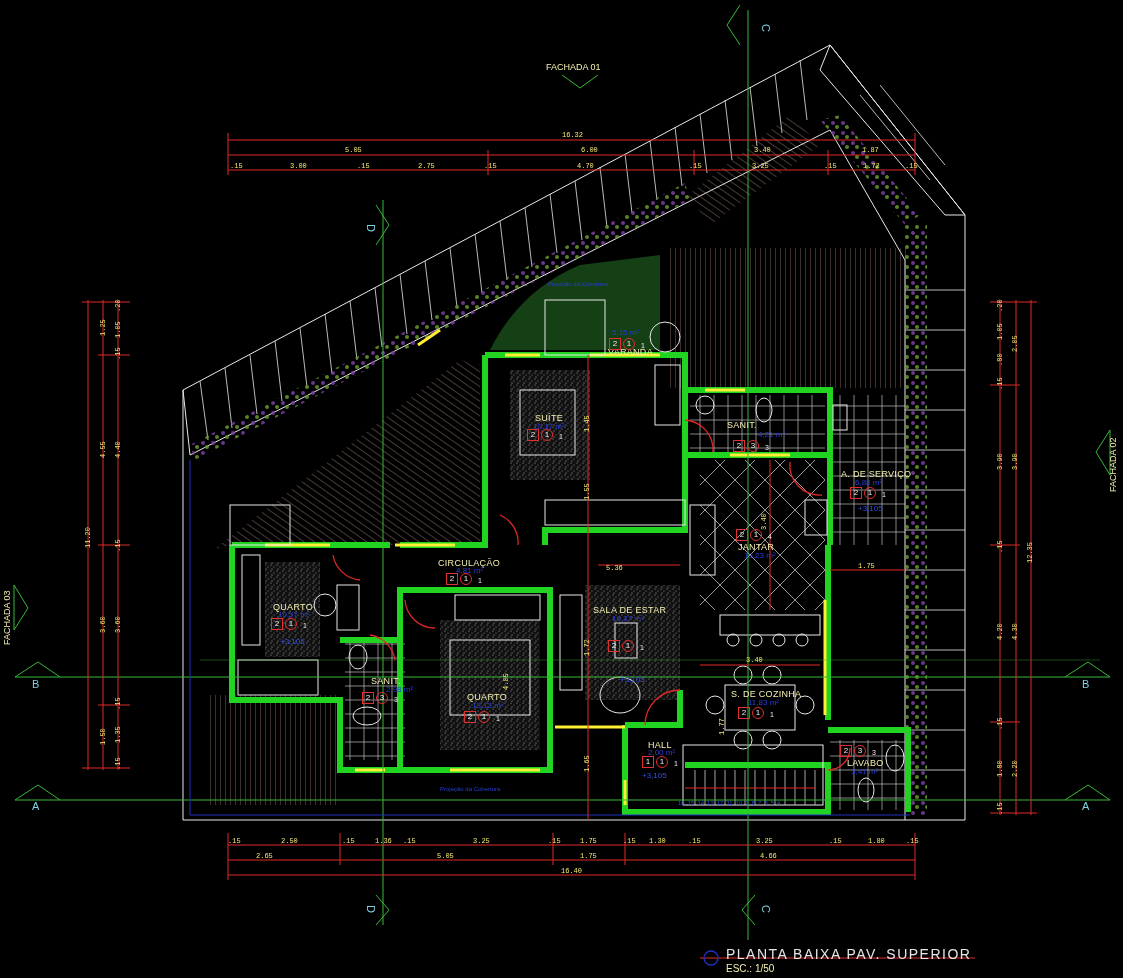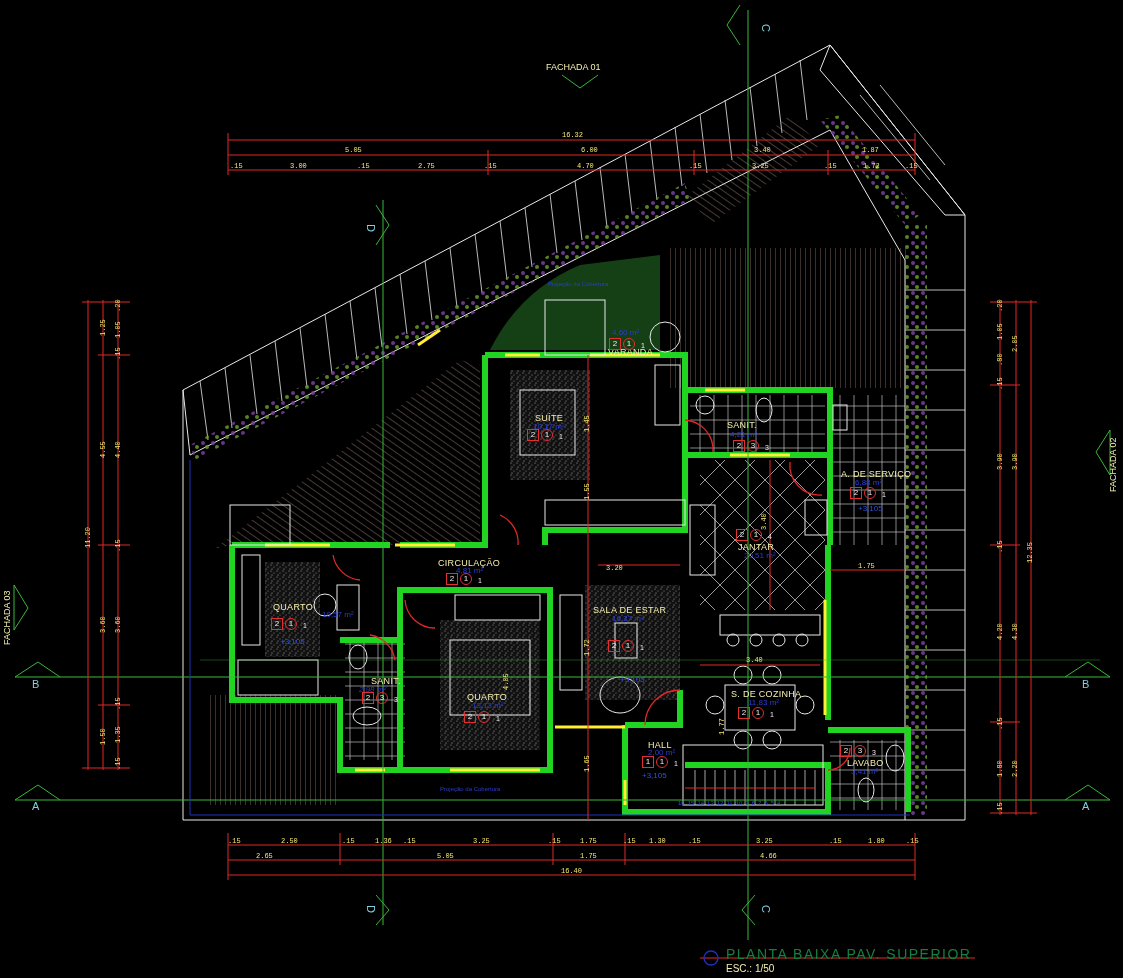--- a/index.html
+++ b/index.html
@@ -11,21 +11,21 @@
   .dimv{position:absolute;color:#f5e870;font-size:7px;font-family:"Liberation Mono",monospace;white-space:nowrap;transform:rotate(-90deg);transform-origin:left top;}
   .tags{position:absolute;display:flex;gap:2px;align-items:center;}
   .tag-sq{width:10px;height:10px;border:1px solid #e03030;color:#f2eaea;font-size:8px;line-height:10px;text-align:center;font-family:"Liberation Sans",sans-serif;}
   .tag-ci{width:10px;height:10px;border:1px solid #e03030;border-radius:50%;color:#f2eaea;font-size:8px;line-height:10px;text-align:center;font-family:"Liberation Sans",sans-serif;}
   .tag-tr{width:12px;height:11px;position:relative;color:#f2eaea;font-size:7px;text-align:center;line-height:14px;font-family:"Liberation Sans",sans-serif;}
   .tag-tr::before{content:"";position:absolute;left:0;top:0;width:0;height:0;border-left:6px solid transparent;border-right:6px solid transparent;border-bottom:11px solid #e03030;z-index:-1;}
   .tag-tr::after{content:"";position:absolute;left:2px;top:3px;width:0;height:0;border-left:4px solid transparent;border-right:4px solid transparent;border-bottom:7px solid #000;z-index:-1;}
   .tag-tr span{position:relative;z-index:1;}
   .fach{position:absolute;color:#f5f0b0;font-size:9px;font-family:"Liberation Sans",sans-serif;white-space:nowrap;}
   .axis{position:absolute;color:#7fd0e0;font-size:11px;font-family:"Liberation Sans",sans-serif;}
-  .title{position:absolute;left:726px;top:946px;color:#15803d;font-size:14px;letter-spacing:1.5px;font-family:"Liberation Sans",sans-serif;}
+  .title{position:absolute;left:726px;top:946px;color:#e5e5e5;font-size:14px;letter-spacing:1.5px;font-family:"Liberation Sans",sans-serif;}
   .scale{position:absolute;left:726px;top:963px;color:#f5f0b0;font-size:10px;font-family:"Liberation Sans",sans-serif;}
 </style>
 </head>
 <body>
 
 <svg id="cad" viewBox="0 0 1123 978" xmlns="http://www.w3.org/2000/svg">
   <defs>
     <pattern id="roofhatch" width="6" height="6" patternUnits="userSpaceOnUse" patternTransform="rotate(-55)">
       <line x1="0" y1="0" x2="0" y2="6" stroke="#b89080" stroke-width="0.8"></line>
     </pattern>
@@ -302,39 +302,39 @@
 <div class="axis" style="left:1082px;top:678px;">B</div>
 <div class="axis" style="left:32px;top:800px;">A</div>
 <div class="axis" style="left:1082px;top:800px;">A</div>
 <div class="axis" style="left:762px;top:22px;transform:rotate(90deg);">C</div>
 <div class="axis" style="left:762px;top:903px;transform:rotate(90deg);">C</div>
 <div class="axis" style="left:367px;top:222px;transform:rotate(90deg);">D</div>
 <div class="axis" style="left:367px;top:903px;transform:rotate(90deg);">D</div>
 
 <div>
   <div class="lbl" style="left:608px;top:318px;margin-top:29px;">VARANDA</div>
-  <div class="area" style="left:612px;top:328px;">4,60 m²</div>
+  <div class="area" style="left:612px;top:328px;">5,15 m²</div>
   <div class="tags" style="left:609px;top:338px;">
       <div class="tag-sq">2</div>
       <div class="tag-ci">1</div>
       <div class="tag-tr"><span>1</span></div>
     </div>
 </div>
 <div>
   <div class="lbl" style="left:535px;top:413px;">SUÍTE</div>
   <div class="area" style="left:533px;top:422px;">10,17 m²</div>
   <div class="tags" style="left:527px;top:429px;">
       <div class="tag-sq">2</div>
       <div class="tag-ci">1</div>
       <div class="tag-tr"><span>1</span></div>
     </div>
 </div>
 <div>
   <div class="lbl" style="left:727px;top:420px;">SANIT.</div>
-  <div class="area" style="left:730px;top:430px;">4,21 m²</div>
+  <div class="area" style="left:730px;top:430px;padding-left:28px;">4,21 m²</div>
   <div class="tags" style="left:733px;top:440px;">
       <div class="tag-sq">2</div>
       <div class="tag-ci">3</div>
       <div class="tag-tr"><span>3</span></div>
     </div>
 </div>
 <div>
   <div class="lbl" style="left:841px;top:469px;">A. DE SERVIÇO</div>
   <div class="area" style="left:855px;top:478px;">6,88 m²</div>
   <div class="tags" style="left:850px;top:487px;">
@@ -344,21 +344,21 @@
     </div>
   <div class="area" style="left:858px;top:504px;color:#3050e0;">+3,105</div>
 </div>
 <div>
   <div class="tags" style="left:736px;top:529px;">
       <div class="tag-sq">2</div>
       <div class="tag-ci">1</div>
       <div class="tag-tr"><span>4</span></div>
     </div>
   <div class="lbl" style="left:738px;top:542px;">JANTAR</div>
-  <div class="area" style="left:744px;top:551px;">20,51 m²</div>
+  <div class="area" style="left:744px;top:551px;">13,23 m²</div>
 </div>
 <div>
   <div class="lbl" style="left:438px;top:558px;">CIRCULAÇÃO</div>
   <div class="area" style="left:456px;top:566px;">4,81 m²</div>
   <div class="tags" style="left:446px;top:573px;">
       <div class="tag-sq">2</div>
       <div class="tag-ci">1</div>
       <div class="tag-tr"><span>1</span></div>
     </div>
 </div>
@@ -367,40 +367,40 @@
   <div class="area" style="left:612px;top:614px;">16,37 m²</div>
   <div class="tags" style="left:608px;top:640px;">
       <div class="tag-sq">2</div>
       <div class="tag-ci">1</div>
       <div class="tag-tr"><span>1</span></div>
     </div>
   <div class="area" style="left:620px;top:675px;color:#3050e0;">+3,105</div>
 </div>
 <div>
   <div class="lbl" style="left:273px;top:602px;">QUARTO</div>
-  <div class="area" style="left:278px;top:610px;margin-left:44px;">10,57 m²</div>
+  <div class="area" style="left:278px;top:610px;">10,57 m²</div>
   <div class="tags" style="left:271px;top:618px;">
       <div class="tag-sq">2</div>
       <div class="tag-ci">1</div>
       <div class="tag-tr"><span>1</span></div>
     </div>
   <div class="area" style="left:280px;top:637px;color:#3050e0;">+3,105</div>
 </div>
 <div>
   <div class="lbl" style="left:467px;top:692px;">QUARTO</div>
   <div class="area" style="left:472px;top:701px;">13,13 m²</div>
   <div class="tags" style="left:464px;top:711px;">
       <div class="tag-sq">2</div>
       <div class="tag-ci">1</div>
       <div class="tag-tr"><span>1</span></div>
     </div>
 </div>
 <div>
   <div class="lbl" style="left:371px;top:676px;">SANIT.</div>
-  <div class="area" style="left:359px;top:685px;font-style:italic;">2,98 m²</div>
+  <div class="area" style="left:386px;top:685px;">2,98 m²</div>
   <div class="tags" style="left:362px;top:692px;">
       <div class="tag-sq">2</div>
       <div class="tag-ci">3</div>
       <div class="tag-tr"><span>3</span></div>
     </div>
 </div>
 <div>
   <div class="lbl" style="left:731px;top:689px;">S. DE COZINHA</div>
   <div class="area" style="left:748px;top:698px;">11,83 m²</div>
   <div class="tags" style="left:738px;top:707px;">
@@ -494,21 +494,21 @@
 <div class="dimv" style="left:996px;top:340px;">1.05</div>
 <div class="dimv" style="left:996px;top:366px;">.80</div>
 <div class="dimv" style="left:996px;top:390px;">.15</div>
 <div class="dimv" style="left:996px;top:470px;">3.90</div>
 <div class="dimv" style="left:996px;top:553px;">.15</div>
 <div class="dimv" style="left:996px;top:640px;">4.20</div>
 <div class="dimv" style="left:996px;top:730px;">.15</div>
 <div class="dimv" style="left:996px;top:777px;">1.80</div>
 <div class="dimv" style="left:996px;top:815px;">.15</div>
 
-<div class="dim" style="left:606px;top:564px;">3.20</div>
+<div class="dim" style="left:606px;top:564px;">5.36</div>
 <div class="dimv" style="left:760px;top:530px;">3.40</div>
 <div class="dim" style="left:746px;top:656px;">3.40</div>
 <div class="dimv" style="left:718px;top:735px;">1.77</div>
 <div class="dim" style="left:858px;top:562px;">1.75</div>
 <div class="dimv" style="left:583px;top:772px;">1.65</div>
 <div class="dimv" style="left:502px;top:690px;">4.05</div>
 <div class="dimv" style="left:583px;top:432px;">1.45</div>
 <div class="dimv" style="left:583px;top:656px;">1.72</div>
 <div class="dimv" style="left:583px;top:500px;">1.55</div>
 

